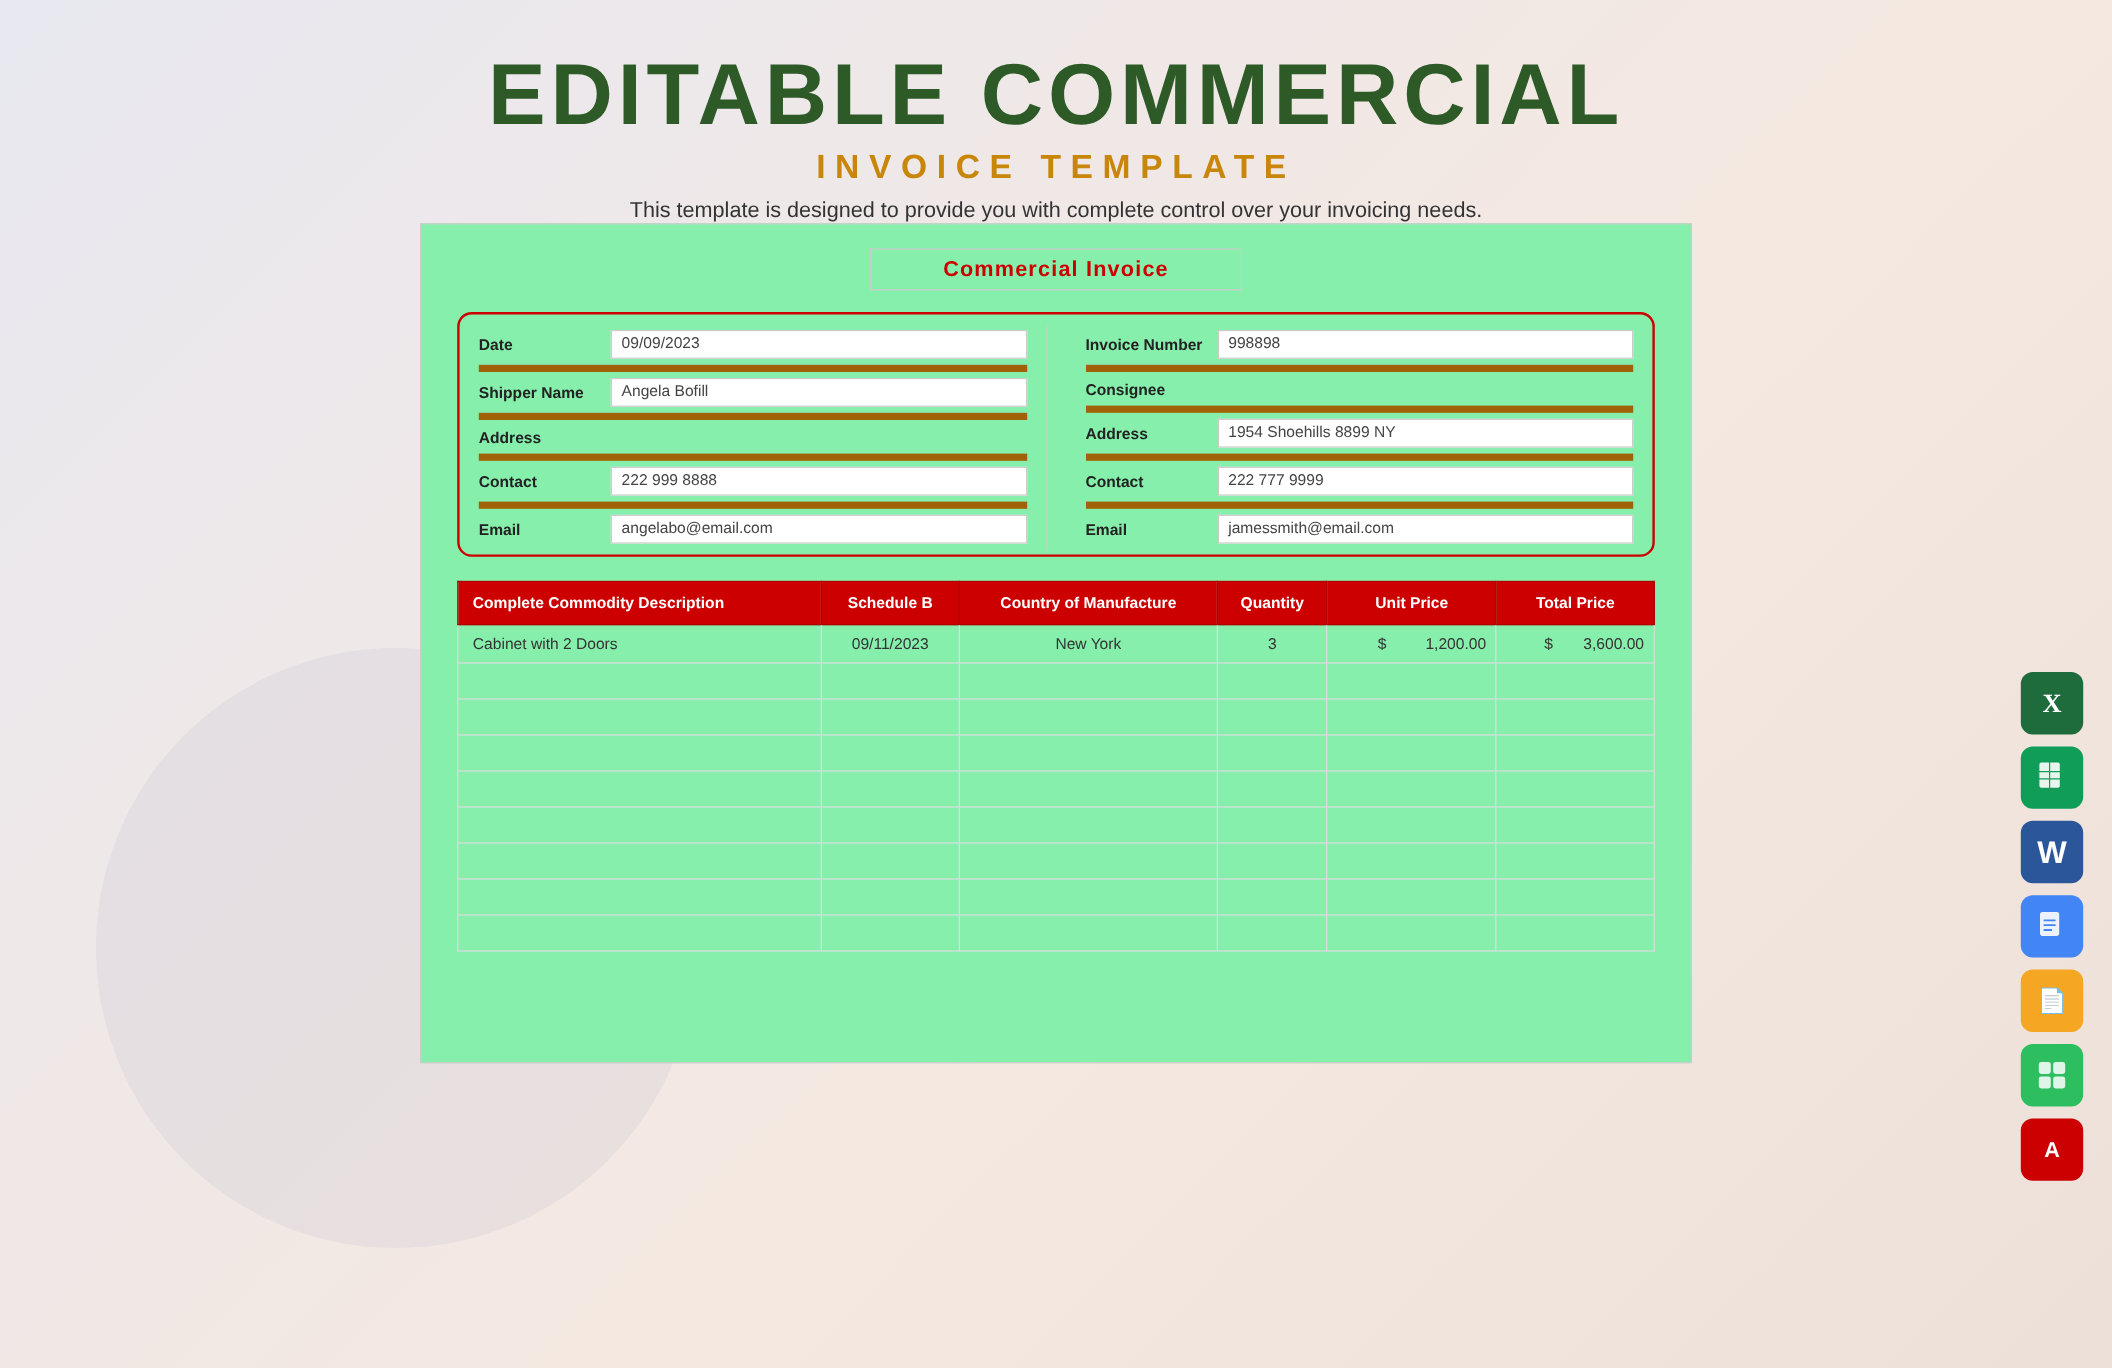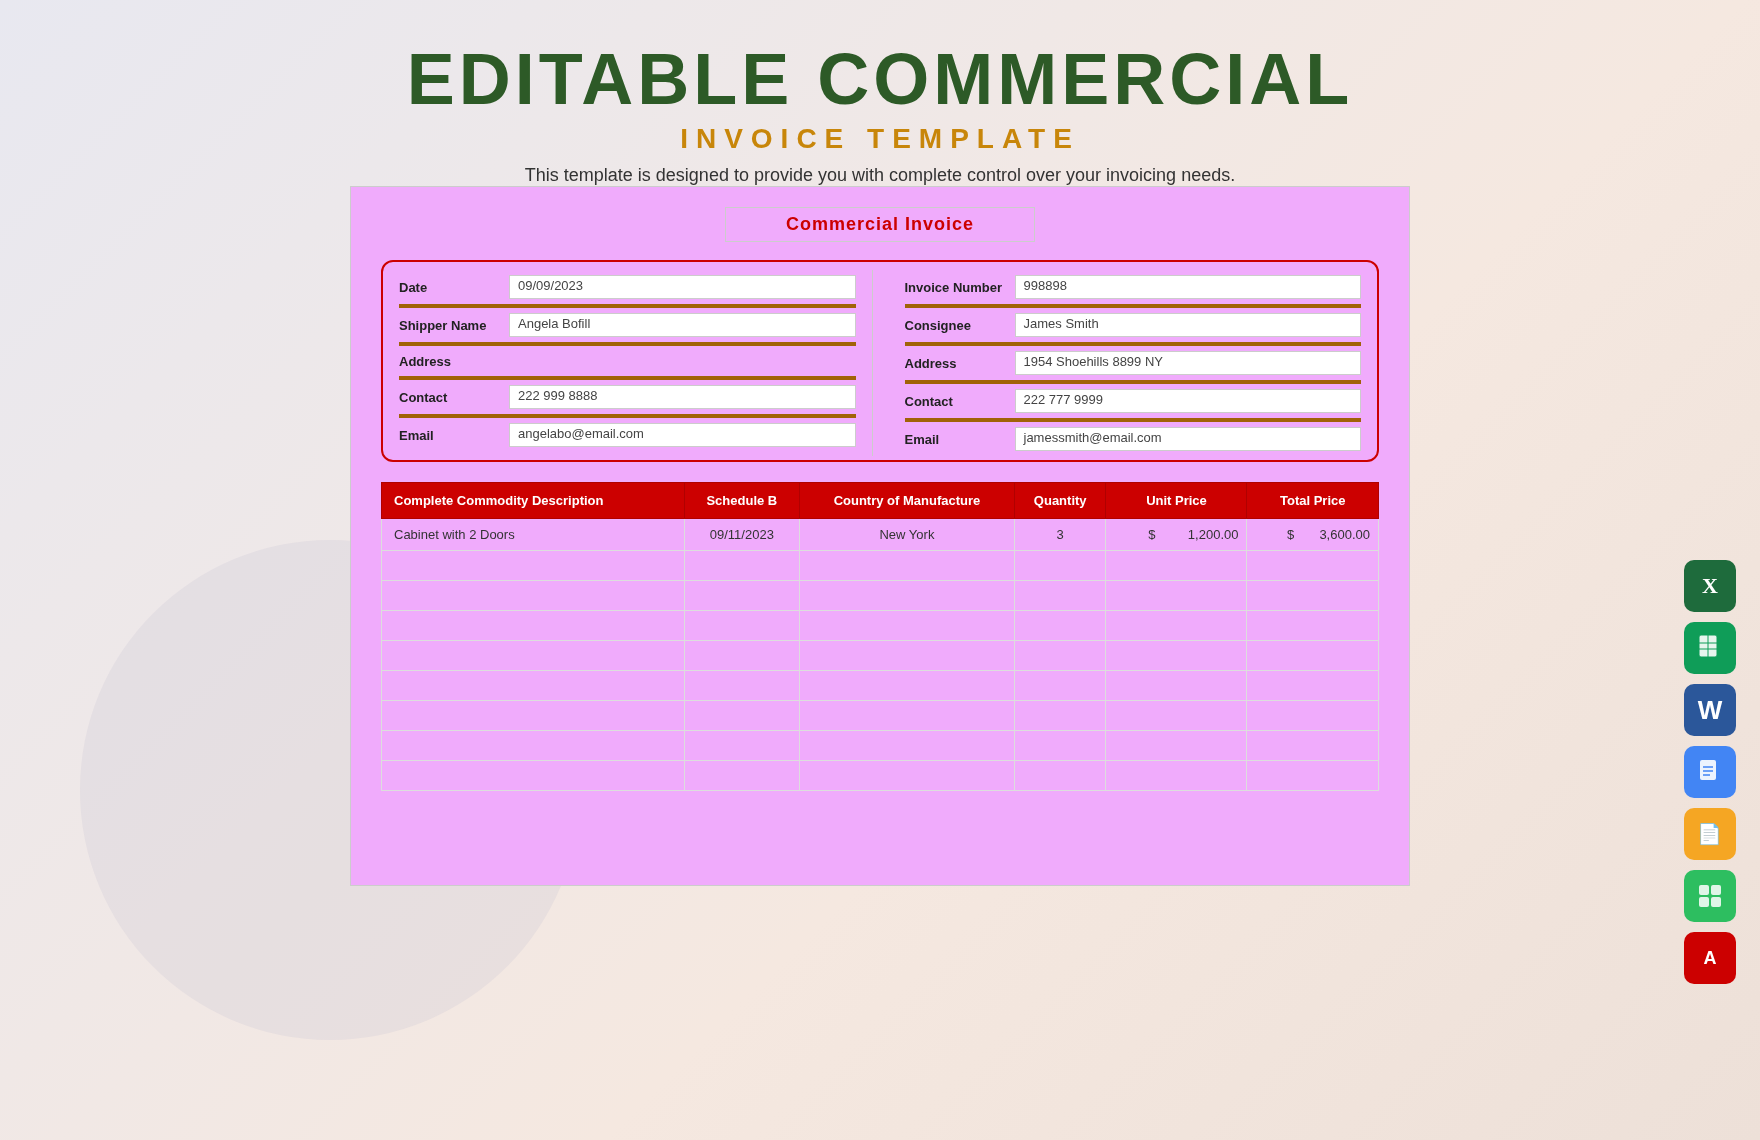--- a/index.html
+++ b/index.html
@@ -65,21 +65,21 @@
 
     .description {
       font-size: 18px;
       color: #333;
       text-align: center;
       margin-top: 10px;
     }
 
     
     .invoice-card {
-      background: #f0abfc;
+      background: #86efac;
       border: 1px solid #ccc;
       width: 1060px;
       min-height: 700px;
       padding: 20px 30px 0;
       position: relative;
     }
 
     
     .invoice-header-row {
       display: flex;
@@ -112,21 +112,21 @@
       border-right: 1px solid #ccc;
       padding-right: 16px;
     }
     .info-col:last-child {
       padding-left: 32px;
     }
 
     .info-row {
       display: flex;
       align-items: center;
-      border-bottom: 4px solid #a16207;
+      border-bottom: 6px solid #a16207;
       padding: 5px 0;
       min-height: 34px;
     }
     .info-row:last-child {
       border-bottom: none;
     }
     .info-label {
       font-size: 13px;
       font-weight: 700;
       color: #222;
@@ -267,21 +267,20 @@
         </div>
       </div>
 
       <div class="info-col">
         <div class="info-row">
           <span class="info-label">Invoice Number</span>
           <span class="info-value">998898</span>
         </div>
         <div class="info-row">
           <span class="info-label">Consignee</span>
-          <span class="info-value">James Smith</span>
         </div>
         <div class="info-row">
           <span class="info-label">Address</span>
           <span class="info-value">1954 Shoehills 8899 NY</span>
         </div>
         <div class="info-row">
           <span class="info-label">Contact</span>
           <span class="info-value">222 777 9999</span>
         </div>
         <div class="info-row">

